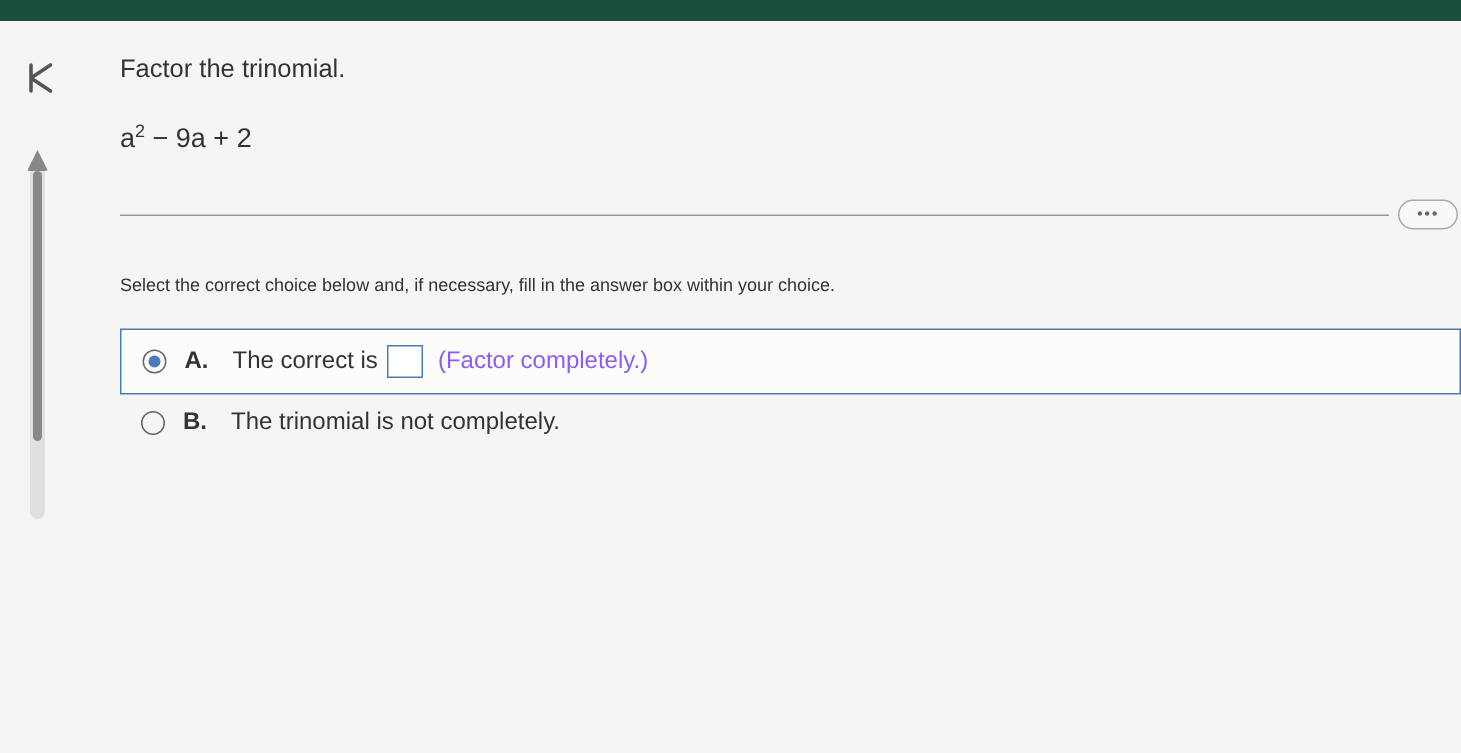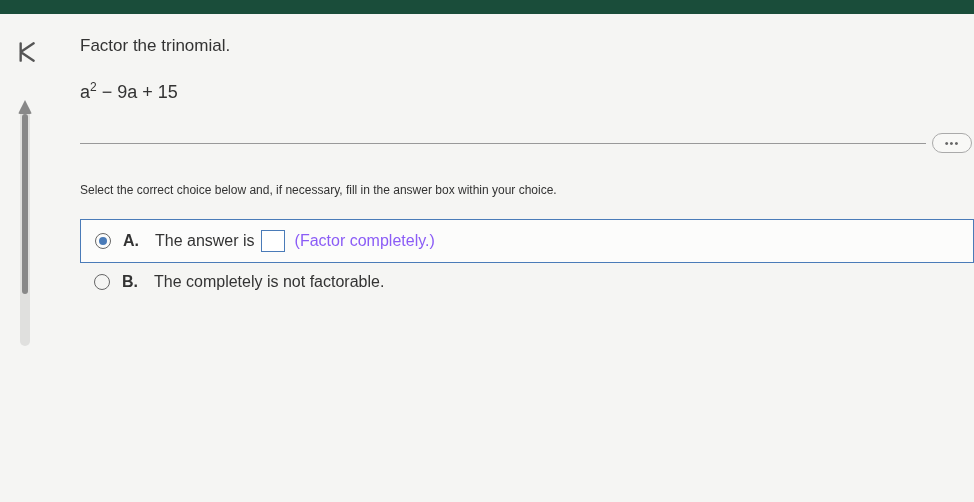--- a/index.html
+++ b/index.html
@@ -187,41 +187,41 @@
     <div class="scroll-track">
       <div class="scroll-thumb"></div>
       <div class="scroll-bar-fill"></div>
     </div>
   </div>
 
   <div class="content">
     <div class="question-title">Factor the trinomial.</div>
 
     <div class="expression">
-      <span>a</span><sup>2</sup><span> − 9a + 15</span>
+      <span>a</span><sup>2</sup><span> − 9a + 2</span>
     </div>
 
     <div class="divider-row">
       <div class="divider-line"></div>
       <div class="more-btn">•••</div>
     </div>
 
     <div class="instruction">Select the correct choice below and, if necessary, fill in the answer box within your choice.</div>
 
     <div class="choice-container">
       <div class="choice selected">
         <div class="radio checked"></div>
         <span class="choice-letter">A.</span>
         <div class="choice-text-wrap">
-          <span>The answer is</span>
+          <span>The correct is</span>
           <input type="text" class="answer-input" value="" style="">
           <span class="hint">(Factor completely.)</span>
         </div>
       </div>
 
       <div class="choice">
         <div class="radio"></div>
         <span class="choice-letter">B.</span>
-        <span>The completely is not factorable.</span>
+        <span>The trinomial is not completely.</span>
       </div>
     </div>
   </div>
 </div>
 
 </body></html>

